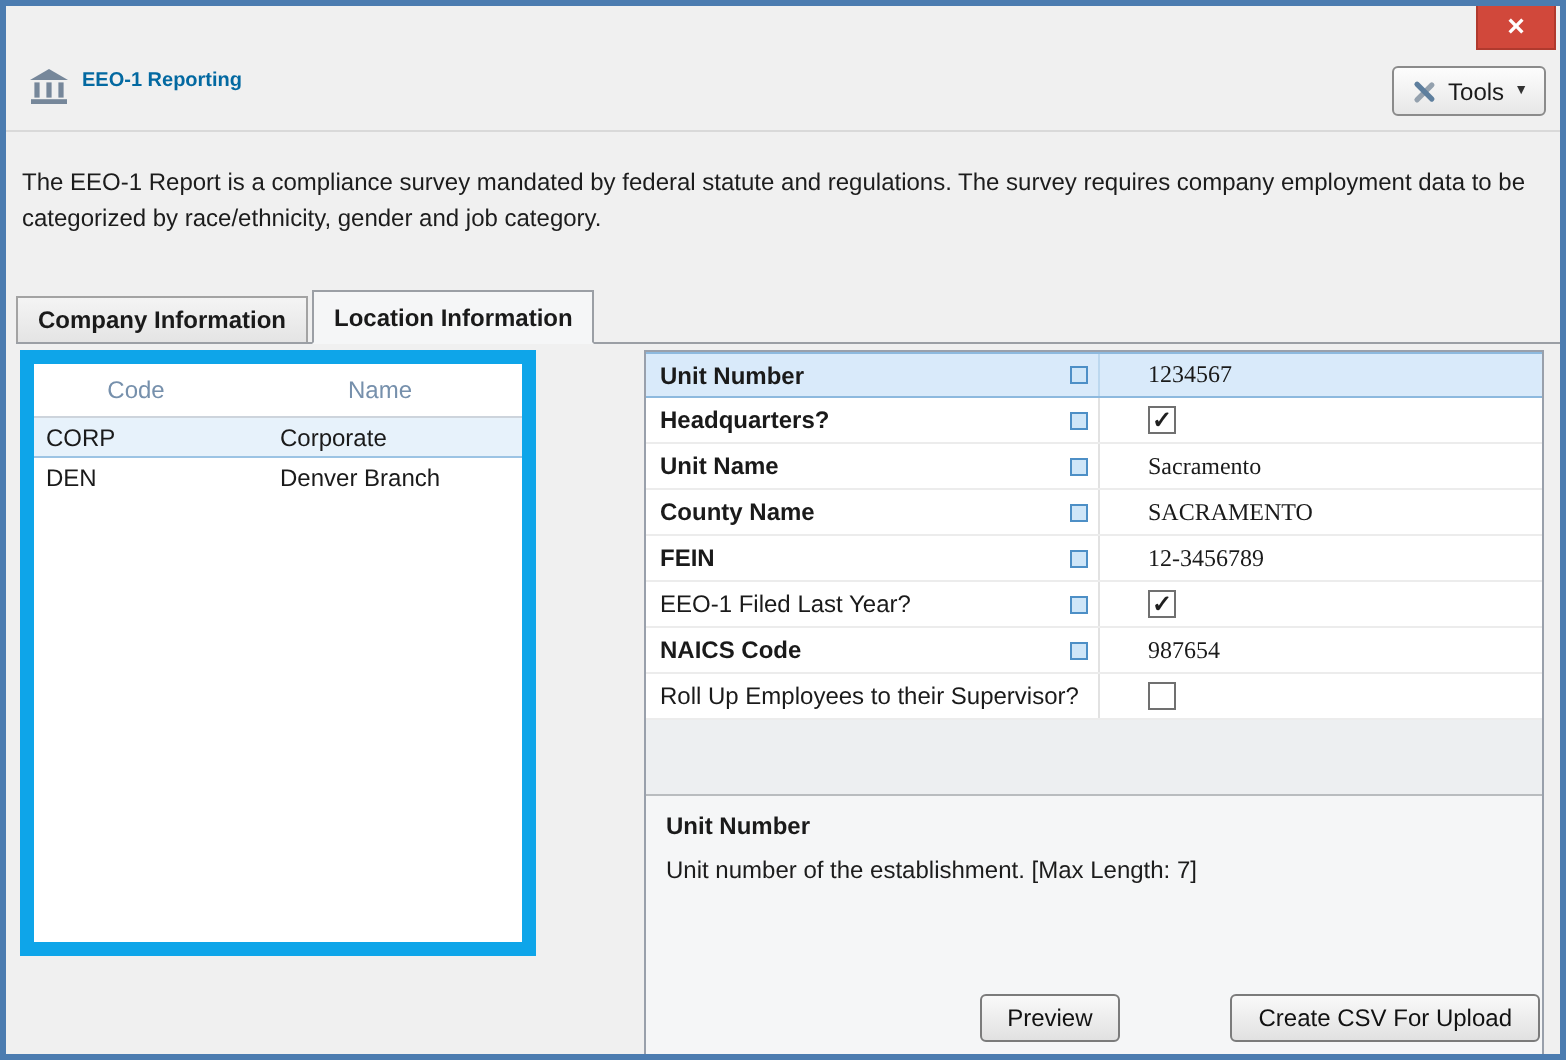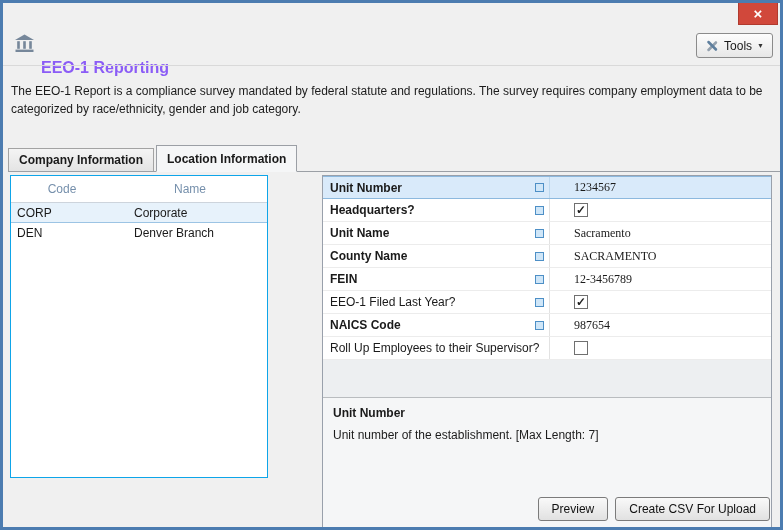--- a/index.html
+++ b/index.html
@@ -14,21 +14,21 @@
 
   
   .close-btn {
     position:absolute; top:0; right:2px; width:40px; height:22px;
     background:#d1483b; color:#fff; display:flex; align-items:center; justify-content:center;
     font-size:15px; font-weight:bold; border:1px solid #b03a2e; border-top:none; cursor:default;
   }
 
   
   .hdr-icon { position:absolute; left:11px; top:31px; width:21px; height:19px; }
-  .hdr-title { position:absolute; left:38px; top:32px; font-size:16px; font-weight:bold; color:#8b5cf6;margin-top:24px; }
+  .hdr-title { position:absolute; left:38px; top:32px; font-size:10px; font-weight:bold; color:#0369a1; }
   .tools-btn {
     position:absolute; right:7px; top:30px; height:25px;
     display:flex; align-items:center; gap:5px; padding:0 8px;
     border:1px solid #8b8b8b; border-radius:3px;
     background:linear-gradient(#fdfdfd,#e7e7e7); cursor:default;justify-content:space-between;
   }
   .tools-btn .chev { font-size:7px; color:#333; }
   .hdr-sep { position:absolute; left:0; right:0; top:62px; height:1px; background:#d9d9d9; }
 
   .description { position:absolute; left:8px; top:79px; width:764px; line-height:1.5; color:#1c1c1c; }
@@ -46,21 +46,21 @@
   }
   .tab.active {
     position:relative; z-index:2; height:27px; line-height:26px;
     background:#f5f6f7; border:1px solid #9b9fa5; border-bottom:1px solid #f5f6f7;
     margin-bottom:-1px;
   }
 
   
   .loc-panel {
     position:absolute; left:7px; top:172px; width:258px; height:303px;
-    background:#fff; border:1px solid #0ea5e9;
+    background:#fff; border:7px solid #0ea5e9;
   }
   .loc-head { display:flex; height:27px; border-bottom:1px solid #cdd4dc; color:#7690ac; }
   .loc-head div { line-height:26px; text-align:center; }
   .loc-head .c1 { width:102px; }
   .loc-head .c2 { flex:1; }
   .trow { display:flex; height:20px; line-height:20px; cursor:default;gap:12px; }
   .trow .c1 { width:102px; padding-left:6px; }
   .trow .c2 { flex:1; padding-left:9px; }
   .trow.selected { background:#e7f2fb; border-bottom:1px solid #9cc4e4; }
 
@@ -84,21 +84,21 @@
   .filler { flex:0 0 37px; background:#edeff1; }
   .help-panel { flex:1; background:#f5f6f7; border-top:1px solid #b9bcbf; padding:8px 10px; }
   .help-title { font-weight:bold; margin-bottom:8px; }
   .help-text { color:#1c1c1c; }
 
   
   .footer { position:absolute; right:10px; top:494px; display:flex; gap:7px; }
   .btn {
     height:24px; padding:0 13px; font-family:inherit; font-size:12px; color:#111;
     border:1px solid #7b7b7b; border-radius:3px;
-    background:linear-gradient(#f9f9f9,#e1e1e1); cursor:default;
+    background:linear-gradient(#f9f9f9,#e1e1e1); cursor:default;margin-left:48px;
   }
 </style>
 </head>
 <body>
 
 <div class="window">
 
   <div class="close-btn">×</div>
 
   <svg class="hdr-icon" viewBox="0 0 21 19">

